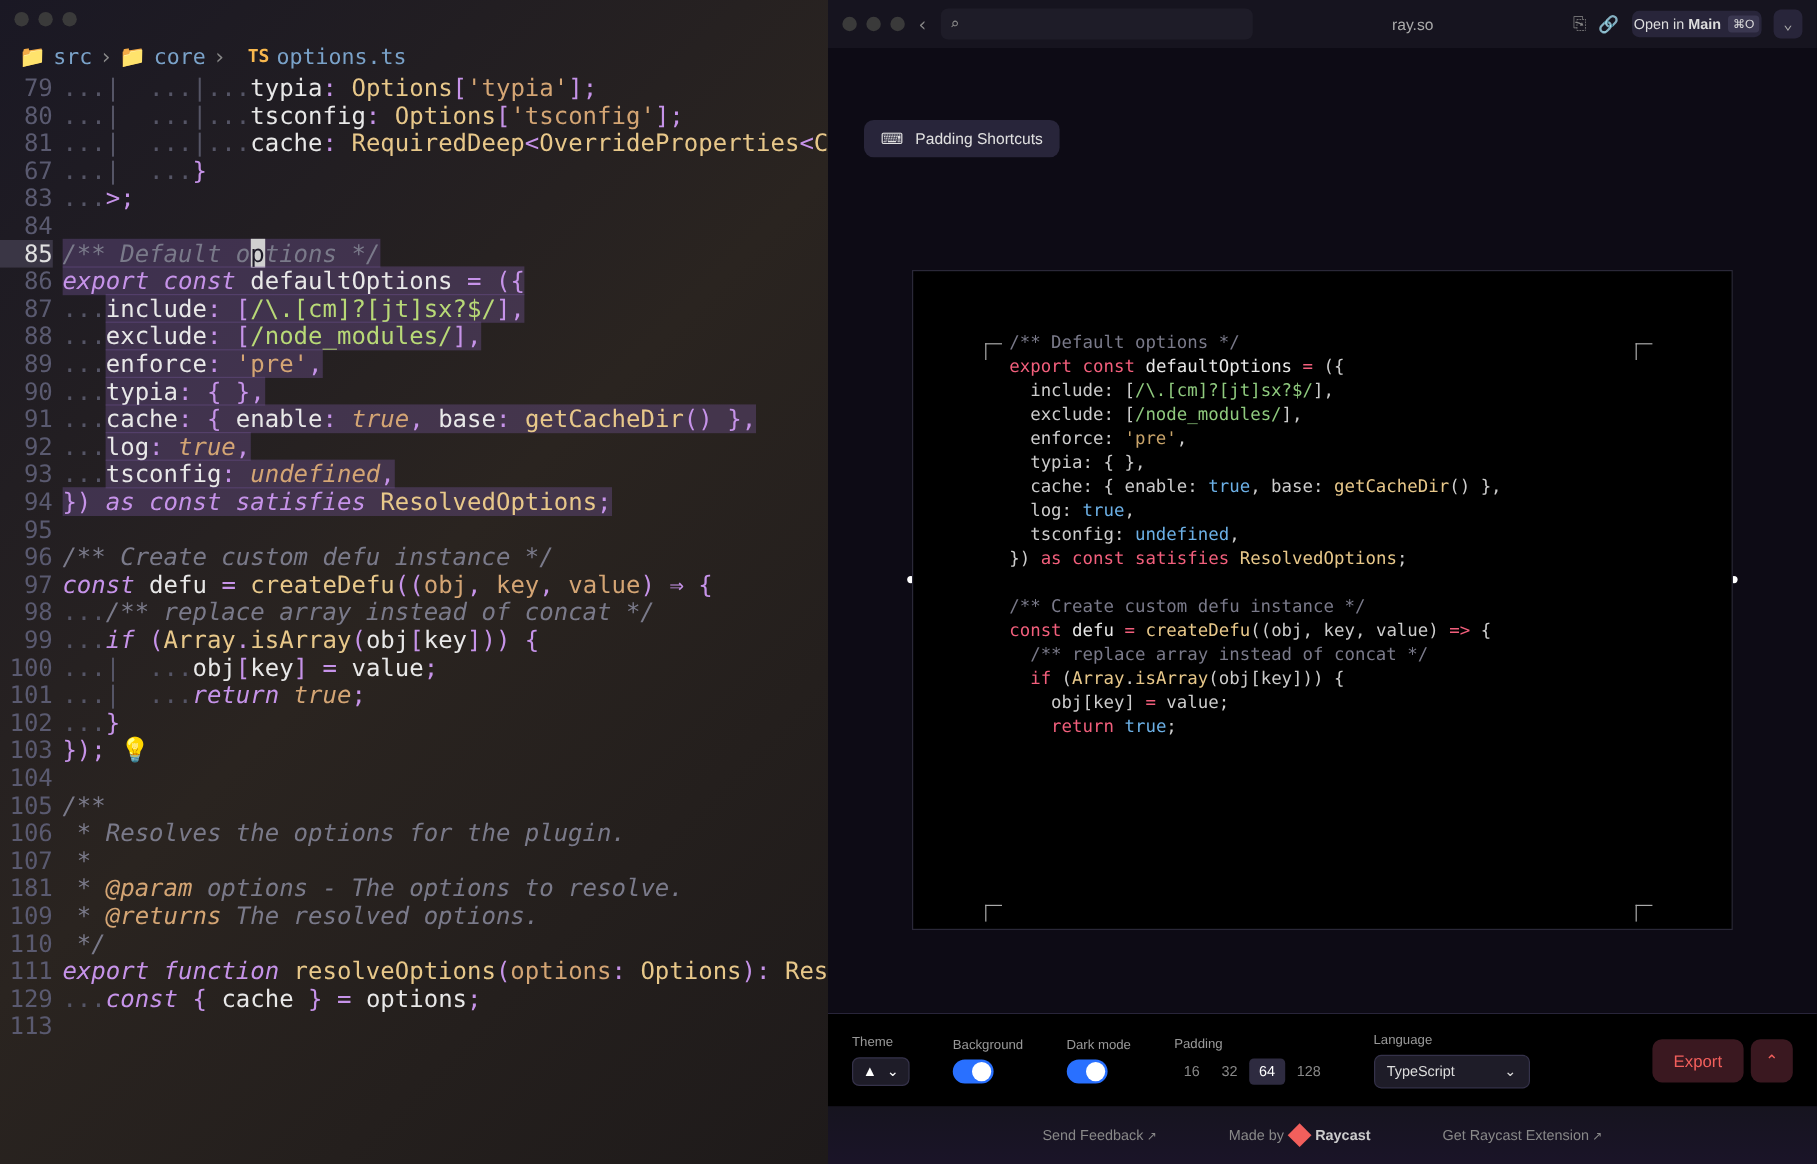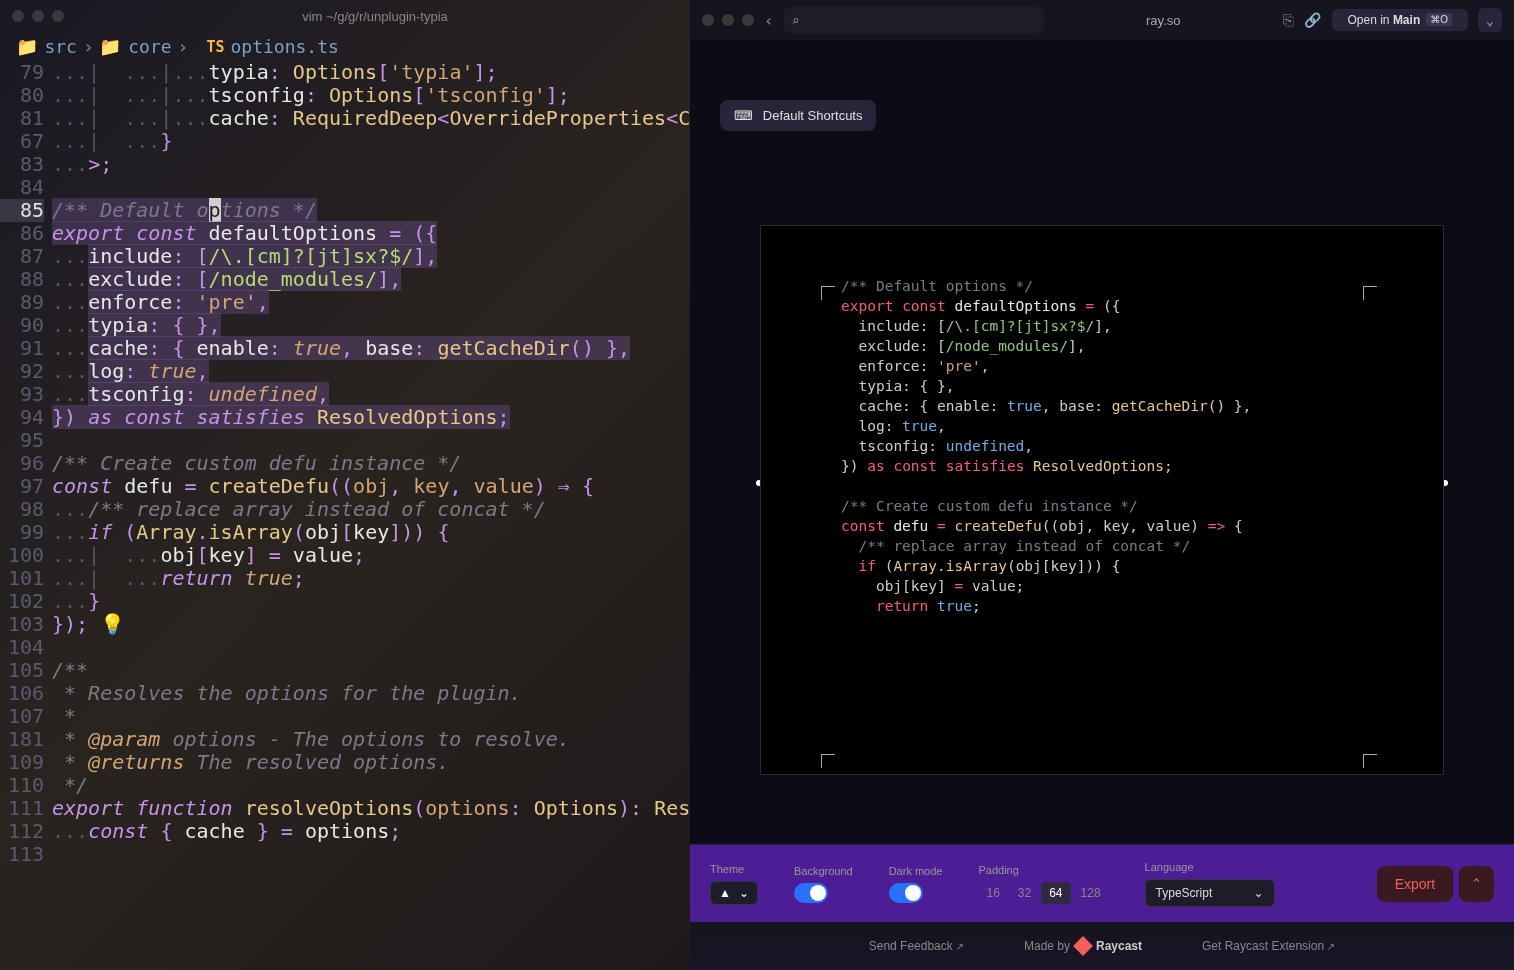--- a/index.html
+++ b/index.html
@@ -122,26 +122,26 @@
   border-radius: 6px;
   height: 26px;
   display: flex;
   align-items: center;
   padding: 0 8px;
   color: #888;
 }
 .open-main {
   background: #28253a;
   border-radius: 6px;
-  padding: 4px 16px;
+  padding: 4px 2px;
   color: #ddd;
   font-family: -apple-system, sans-serif;
   font-size: 12px;
   display: flex;
-  align-items: flex-start;
+  align-items: flex-end;
   gap: 6px;
 }
 .open-main .kbd {
   background: #3a3750;
   border-radius: 3px;
   padding: 1px 4px;
   font-size: 10px;
 }
 .dropdown-caret {
   background: #28253a;
@@ -227,21 +227,21 @@
 .rr { color: #8fca7e; }
 .ri { color: #e8e8e8; }
 .rf { color: #e8c88a; }
 .rt { color: #e8c88a; }
 .rop { color: #f25f7c; }
 .rb { color: #6cb0e6; }
 
 
 .controls {
   height: 78px;
-  background: #4c1d95;
+  background: #000000;
   border-top: 1px solid #28253a;
   display: flex;
   align-items: center;
   padding: 0 20px;
   gap: 36px;
   font-family: -apple-system, sans-serif;
 }
 .ctrl-group {
   display: flex;
   flex-direction: column;
@@ -347,21 +347,20 @@
 
 <div class="container">
 
   <div class="left-window">
     <div class="left-titlebar">
       <div class="traffic-lights">
         <div class="traffic-light"></div>
         <div class="traffic-light"></div>
         <div class="traffic-light"></div>
       </div>
-      <div class="left-title">vim ~/g/g/r/unplugin-typia</div>
     </div>
     <div class="breadcrumb">
       <span class="folder-icon">📁</span>
       <span>src</span>
       <span class="sep">›</span>
       <span class="folder-icon">📁</span>
       <span>core</span>
       <span class="sep">›</span>
       <span class="ts-badge">TS</span>
       <span>options.ts</span>
@@ -394,21 +393,21 @@
           <div>102</div>
           <div>103</div>
           <div>104</div>
           <div>105</div>
           <div>106</div>
           <div>107</div>
           <div>181</div>
           <div>109</div>
           <div>110</div>
           <div>111</div>
-          <div>112</div>
+          <div>129</div>
           <div>113</div>
         </div>
       <div class="code-lines" id="code-lines"><div class="line"><span class="hl-dots">...|  ...|...</span><span class="hl-ident">typia</span><span class="hl-op">:</span> <span class="hl-type">Options</span><span class="hl-op">[</span><span class="hl-string">'typia'</span><span class="hl-op">];</span></div><div class="line"><span class="hl-dots">...|  ...|...</span><span class="hl-ident">tsconfig</span><span class="hl-op">:</span> <span class="hl-type">Options</span><span class="hl-op">[</span><span class="hl-string">'tsconfig'</span><span class="hl-op">];</span></div><div class="line"><span class="hl-dots">...|  ...|...</span><span class="hl-ident">cache</span><span class="hl-op">:</span> <span class="hl-type">RequiredDeep</span><span class="hl-op">&lt;</span><span class="hl-type">OverrideProperties</span><span class="hl-op">&lt;</span><span class="hl-type">Cach</span></div><div class="line"><span class="hl-dots">...|  ...</span><span class="hl-op">}</span></div><div class="line"><span class="hl-dots">...</span><span class="hl-op">&gt;;</span></div><div class="line"></div><div class="line"><span class="sel"><span class="hl-comment">/** Default o</span><span class="cursor-block">p</span><span class="hl-comment">tions */</span></span></div><div class="line"><span class="sel"><span class="hl-keyword">export</span> <span class="hl-keyword">const</span> <span class="hl-ident">defaultOptions</span> <span class="hl-op">=</span> <span class="hl-op">({</span></span></div><div class="line"><span class="hl-dots">...</span><span class="sel"><span class="hl-ident">include</span><span class="hl-op">:</span> <span class="hl-op">[</span><span class="hl-regex">/\.[cm]?[jt]sx?$/</span><span class="hl-op">],</span></span></div><div class="line"><span class="hl-dots">...</span><span class="sel"><span class="hl-ident">exclude</span><span class="hl-op">:</span> <span class="hl-op">[</span><span class="hl-regex">/node_modules/</span><span class="hl-op">],</span></span></div><div class="line"><span class="hl-dots">...</span><span class="sel"><span class="hl-ident">enforce</span><span class="hl-op">:</span> <span class="hl-string">'pre'</span><span class="hl-op">,</span></span></div><div class="line"><span class="hl-dots">...</span><span class="sel"><span class="hl-ident">typia</span><span class="hl-op">:</span> <span class="hl-op">{ },</span></span></div><div class="line"><span class="hl-dots">...</span><span class="sel"><span class="hl-ident">cache</span><span class="hl-op">:</span> <span class="hl-op">{</span> <span class="hl-ident">enable</span><span class="hl-op">:</span> <span class="hl-bool">true</span><span class="hl-op">,</span> <span class="hl-ident">base</span><span class="hl-op">:</span> <span class="hl-func">getCacheDir</span><span class="hl-op">() },</span></span></div><div class="line"><span class="hl-dots">...</span><span class="sel"><span class="hl-ident">log</span><span class="hl-op">:</span> <span class="hl-bool">true</span><span class="hl-op">,</span></span></div><div class="line"><span class="hl-dots">...</span><span class="sel"><span class="hl-ident">tsconfig</span><span class="hl-op">:</span> <span class="hl-bool">undefined</span><span class="hl-op">,</span></span></div><div class="line"><span class="sel"><span class="hl-op">})</span> <span class="hl-keyword">as</span> <span class="hl-keyword">const</span> <span class="hl-keyword">satisfies</span> <span class="hl-type">ResolvedOptions</span><span class="hl-op">;</span></span></div><div class="line"></div><div class="line"><span class="hl-comment">/** Create custom defu instance */</span></div><div class="line"><span class="hl-keyword">const</span> <span class="hl-ident">defu</span> <span class="hl-op">=</span> <span class="hl-func">createDefu</span><span class="hl-op">((</span><span class="hl-param">obj</span><span class="hl-op">,</span> <span class="hl-param">key</span><span class="hl-op">,</span> <span class="hl-param">value</span><span class="hl-op">)</span> <span class="hl-op">⇒</span> <span class="hl-op">{</span></div><div class="line"><span class="hl-dots">...</span><span class="hl-comment">/** replace array instead of concat */</span></div><div class="line"><span class="hl-dots">...</span><span class="hl-keyword">if</span> <span class="hl-op">(</span><span class="hl-type">Array</span><span class="hl-op">.</span><span class="hl-func">isArray</span><span class="hl-op">(</span><span class="hl-ident">obj</span><span class="hl-op">[</span><span class="hl-ident">key</span><span class="hl-op">]))</span> <span class="hl-op">{</span></div><div class="line"><span class="hl-dots">...|  ...</span><span class="hl-ident">obj</span><span class="hl-op">[</span><span class="hl-ident">key</span><span class="hl-op">]</span> <span class="hl-op">=</span> <span class="hl-ident">value</span><span class="hl-op">;</span></div><div class="line"><span class="hl-dots">...|  ...</span><span class="hl-keyword">return</span> <span class="hl-bool">true</span><span class="hl-op">;</span></div><div class="line"><span class="hl-dots">...</span><span class="hl-op">}</span></div><div class="line"><span class="hl-op">});</span> <span class="bulb">💡</span></div><div class="line"></div><div class="line"><span class="hl-comment">/**</span></div><div class="line"><span class="hl-comment"> * Resolves the options for the plugin.</span></div><div class="line"><span class="hl-comment"> *</span></div><div class="line"><span class="hl-comment"> * <span class="hl-param">@param</span> options - The options to resolve.</span></div><div class="line"><span class="hl-comment"> * <span class="hl-param">@returns</span> The resolved options.</span></div><div class="line"><span class="hl-comment"> */</span></div><div class="line"><span class="hl-keyword">export</span> <span class="hl-keyword">function</span> <span class="hl-func">resolveOptions</span><span class="hl-op">(</span><span class="hl-param">options</span><span class="hl-op">:</span> <span class="hl-type">Options</span><span class="hl-op">):</span> <span class="hl-type">Resol</span></div><div class="line"><span class="hl-dots">...</span><span class="hl-keyword">const</span> <span class="hl-op">{</span> <span class="hl-ident">cache</span> <span class="hl-op">}</span> <span class="hl-op">=</span> <span class="hl-ident">options</span><span class="hl-op">;</span></div><div class="line"></div></div>
     </div>
   </div>
 
   <div class="right-window">
     <div class="right-titlebar">
       <div class="traffic-lights">
         <div class="traffic-light"></div>
@@ -425,21 +424,21 @@
       <div class="open-main">
         <span>Open in <b>Main</b></span>
         <span class="kbd">⌘O</span>
       </div>
       <div class="dropdown-caret">⌄</div>
     </div>
 
     <div class="panel-body">
       <div class="kb-shortcut-pill">
         <span>⌨</span>
-        <span>Default Shortcuts</span>
+        <span>Padding Shortcuts</span>
       </div>
 
       <div class="rayso-canvas">
         <div class="handle-dot left"></div>
         <div class="handle-dot right"></div>
         <div class="code-card">
           <div class="corner-mark tl"></div>
           <div class="corner-mark tr"></div>
           <div class="corner-mark bl"></div>
           <div class="corner-mark br"></div>

